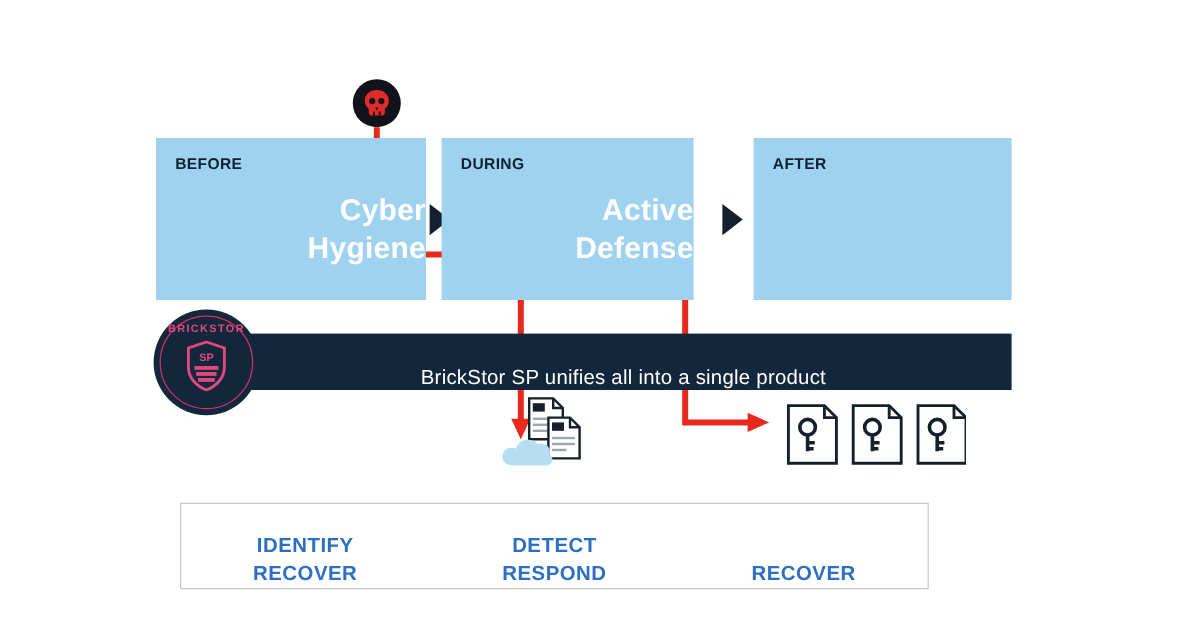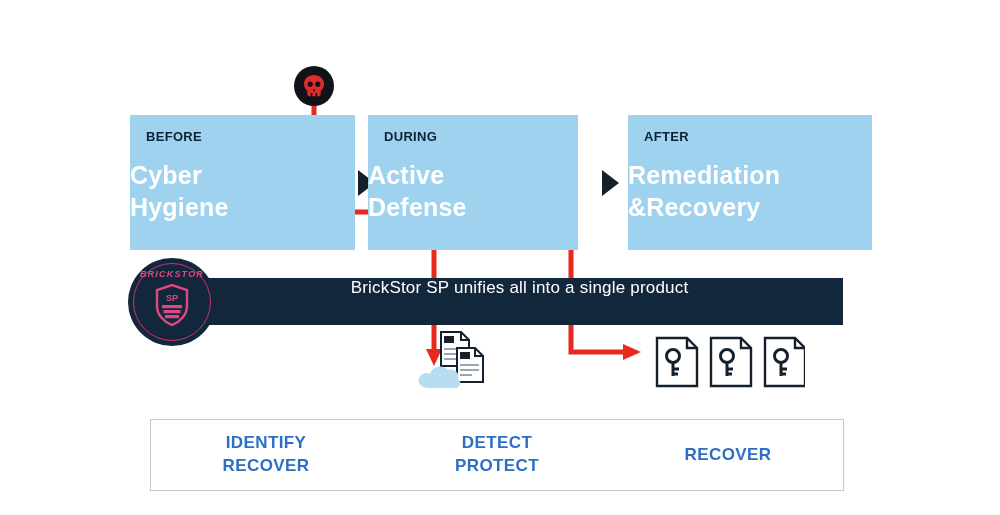--- a/index.html
+++ b/index.html
@@ -33,31 +33,31 @@
     font-size: 13px;
     font-weight: bold;
     color: #0d2235;
     letter-spacing: 0.3px;
   }
   .phase-title {
     position: absolute;
     left: 0;
     right: 0;
     top: 44px;
-    text-align: left;
+    text-align: right;
     color: #ffffff;
     font-weight: bold;
     font-size: 25px;
     line-height: 1.28;
     letter-spacing: 0.2px;
   }
 
   #box-before { left: 130px; top: 115px; width: 225px; height: 135px; }
   #box-during { left: 368px; top: 115px; width: 210px; height: 135px; }
-  #box-after  { left: 628px; top: 115px; width: 244px; height: 135px; }
+  #box-after  { left: 628px; top: 115px; width: 215px; height: 135px; }
 
   
   .tri-arrow {
     position: absolute;
     width: 0; height: 0;
     border-top: 13px solid transparent;
     border-bottom: 13px solid transparent;
     border-left: 17px solid #14202c;
   }
   #tri-1 { left: 358px; top: 170px; }
@@ -65,21 +65,21 @@
 
   
   #banner {
     position: absolute;
     left: 196px;
     top: 278px;
     width: 647px;
     height: 47px;
     background: #12273c;
     display: flex;
-    align-items: flex-start;
+    align-items: flex-end;
     justify-content: center;
   }
   #banner-text {
     color: #ffffff;
     font-size: 17px;
     letter-spacing: 0.2px;
   }
 
   
   #badge {
@@ -101,21 +101,20 @@
   }
   #badge .brand {
     position: absolute;
     left: 0; right: 0;
     top: 11px;
     text-align: center;
     color: #e0497f;
     font-size: 9px;
     font-weight: bold;
     letter-spacing: 1.2px;
-    font-style: italic;
   }
   #badge .shield {
     position: absolute;
     left: 50%;
     top: 26px;
     margin-left: -17px;
     width: 34px;
     height: 42px;
   }
 
@@ -128,26 +127,26 @@
     height: 40px;
     border-radius: 50%;
     background: #12131a;
   }
 
   
   #framework {
     position: absolute;
     left: 150px;
     top: 419px;
-    width: 694px;
+    width: 624px;
     height: 72px;
     border: 1px solid #c8c8c8;
     box-sizing: border-box;
     display: flex;
-    align-items: center;
+    align-items: flex-end;
   }
   .fw-cell {
     flex: 1;
     display: flex;
     flex-direction: column;
     align-items: center;
     justify-content: center;
     color: #2c6fc4;
     font-weight: bold;
     font-size: 17px;
@@ -198,24 +197,20 @@
     <div class="phase-title">
       <div>Active</div>
       <div>Defense</div>
     </div>
   </div>
 
   <div class="tri-arrow" id="tri-2"></div>
 
   <div class="phase-box" id="box-after">
     <div class="phase-stage">AFTER</div>
-    <div class="phase-title">
-      <div>Remediation</div>
-      <div>&amp;Recovery</div>
-    </div>
   </div>
 
   <div id="skull">
     <svg width="40" height="40" viewBox="0 0 40 40">
       <path d="M20 9c-6 0-10 4-10 9 0 3 1.4 5.3 3.3 6.7V28c0 1.2 1 2.2 2.2 2.2h9c1.2 0 2.2-1 2.2-2.2v-3.3C28.6 23.3 30 21 30 18c0-5-4-9-10-9z" fill="#e02b2b"></path>
       <circle cx="16.2" cy="18.2" r="2.6" fill="#12131a"></circle>
       <circle cx="23.8" cy="18.2" r="2.6" fill="#12131a"></circle>
       <path d="M18.6 23.5h2.8l-1.4 2.6z" fill="#12131a"></path>
       <rect x="16.8" y="27" width="1.6" height="3.2" fill="#12131a"></rect>
       <rect x="21.6" y="27" width="1.6" height="3.2" fill="#12131a"></rect>
@@ -289,21 +284,21 @@
   </div>
 
   <div id="framework">
     <div class="fw-cell">
       <span>IDENTIFY</span>
       <span>RECOVER</span>
     </div>
     <div class="fw-div"></div>
     <div class="fw-cell">
       <span>DETECT</span>
-      <span>PROTECT</span>
+      <span>RESPOND</span>
     </div>
     <div class="fw-div"></div>
     <div class="fw-cell">
       <span>RECOVER</span>
     </div>
   </div>
 
 </div>
 
 </body></html>

